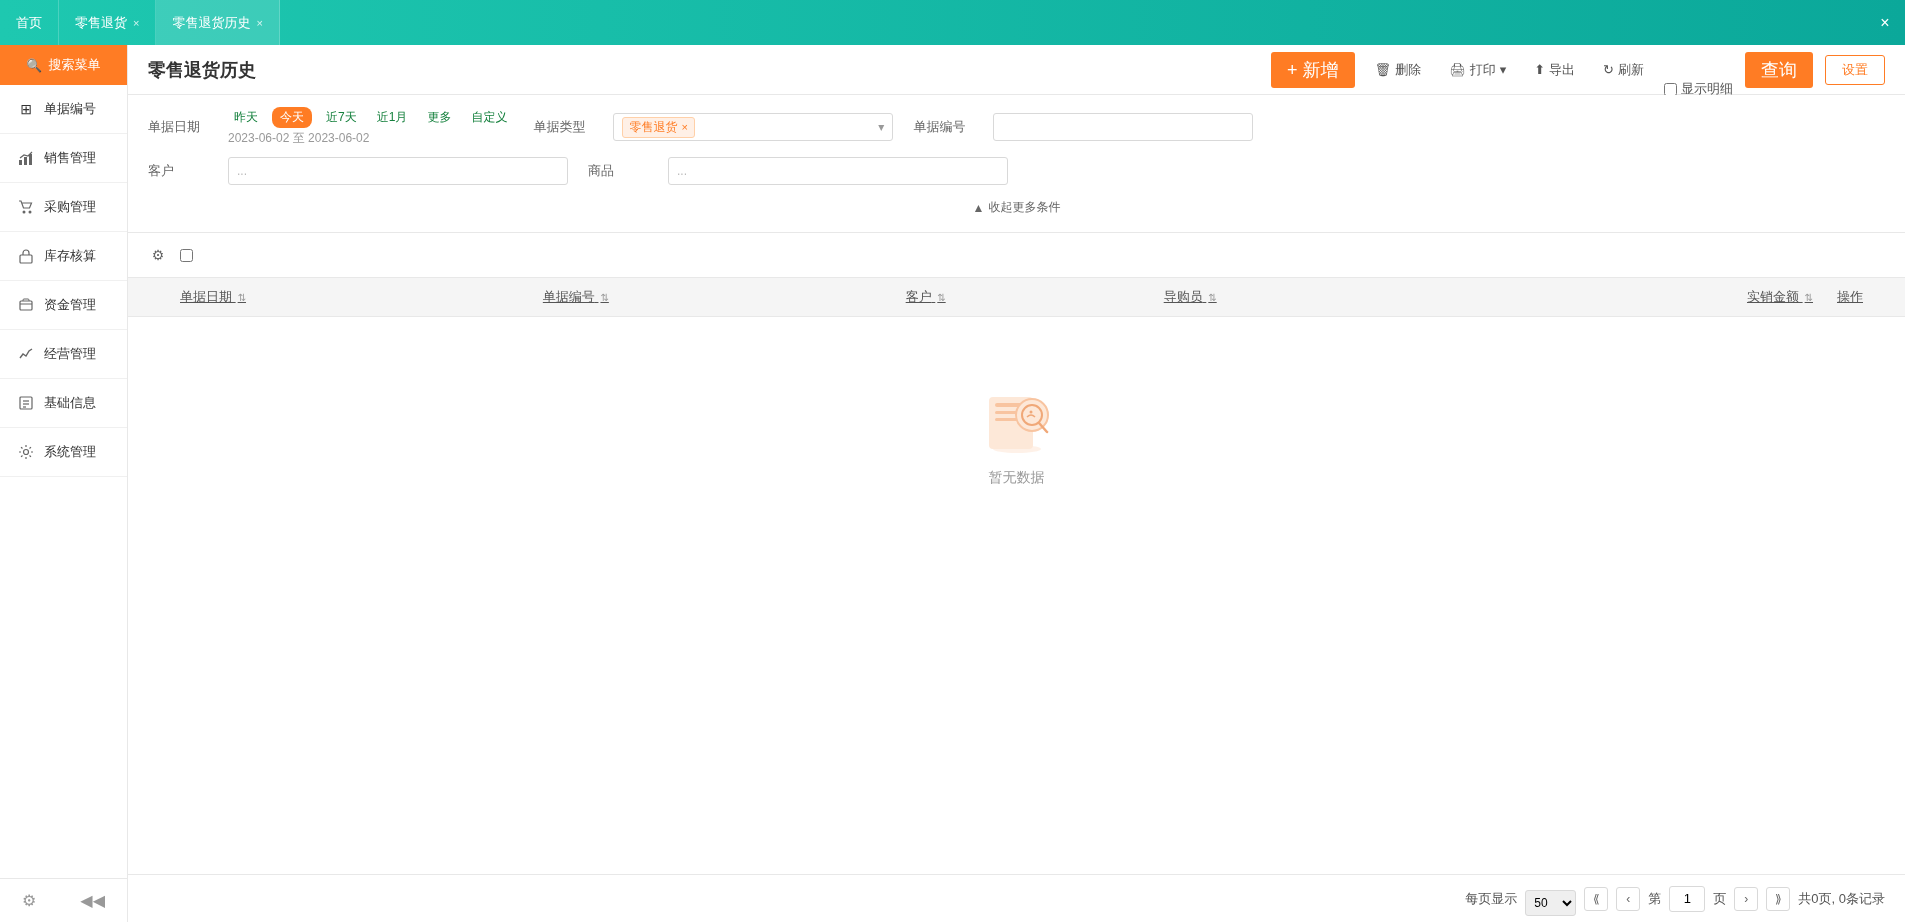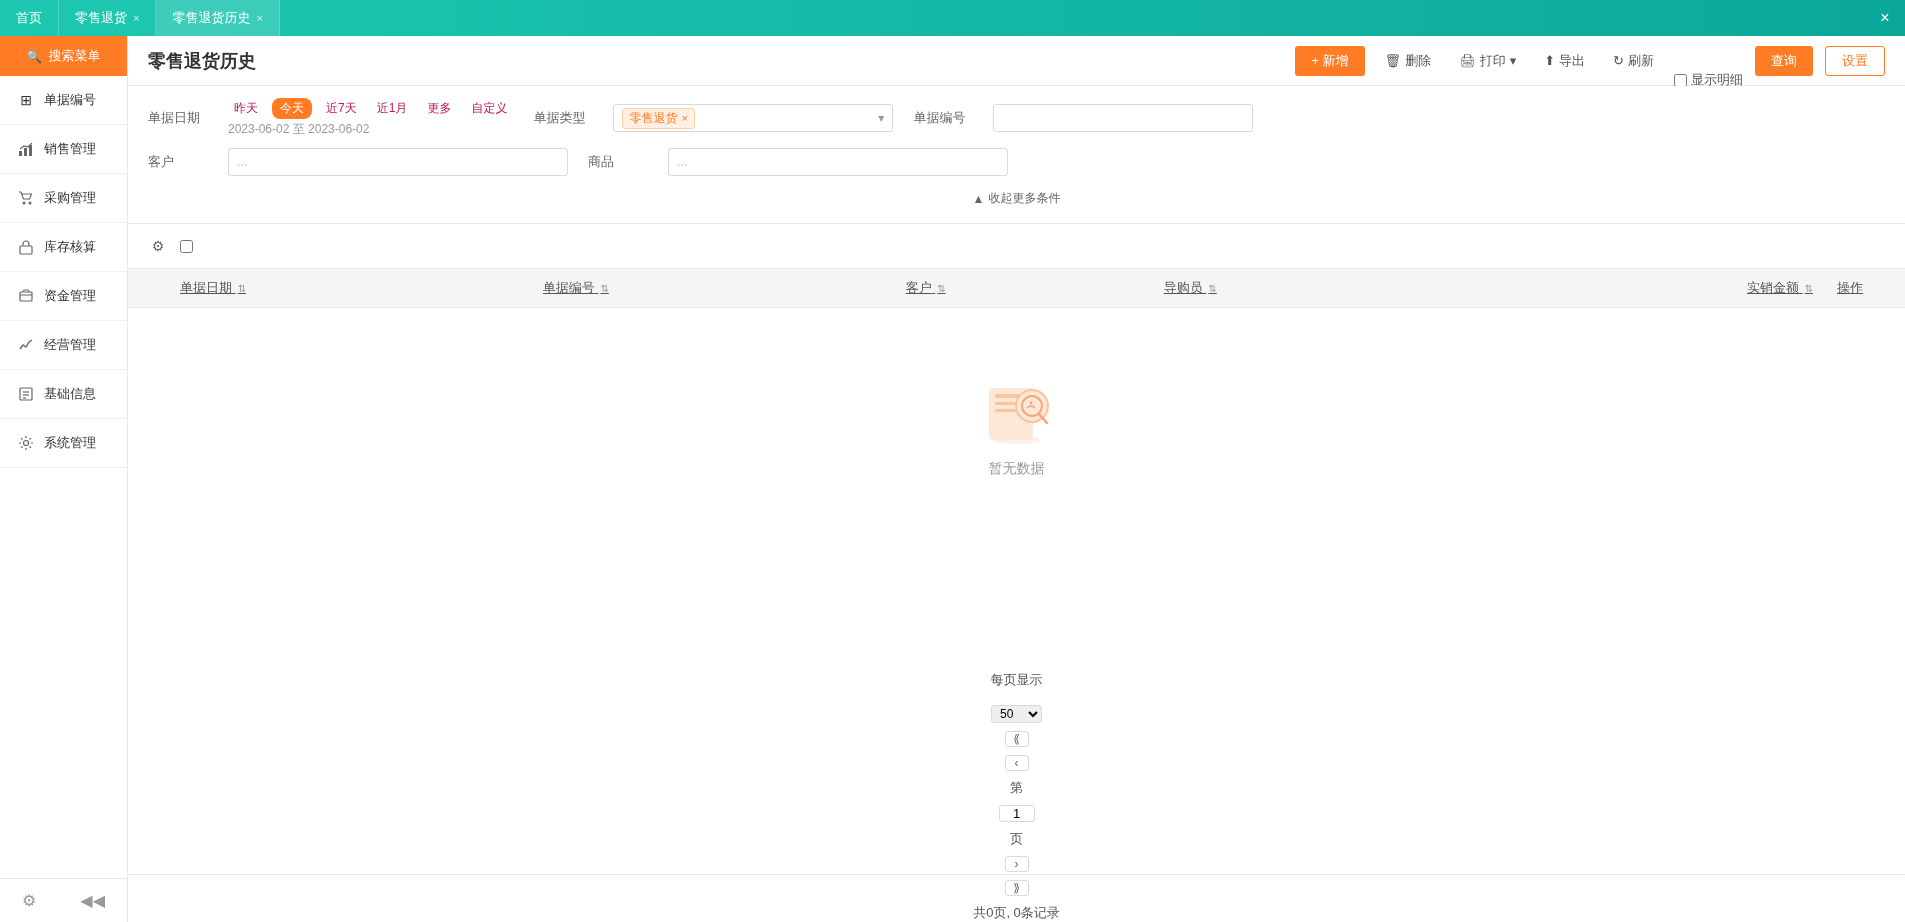--- a/index.html
+++ b/index.html
@@ -1,20 +1,20 @@
 <!DOCTYPE html>
 <html><head>
   <meta charset="utf-8">
   <style>
     * { box-sizing: border-box; margin: 0; padding: 0; font-family: 'Microsoft YaHei', Arial, sans-serif; }
     body { width: 1905px; height: 922px; overflow: hidden; display: flex; flex-direction: column; background: #f5f5f5; }
 
     
     .top-bar {
-      height: 36px;
+      height: 45px;
       background: linear-gradient(90deg, #1ec8b0, #0ba89a);
       display: flex;
       align-items: flex-start;
       flex-shrink: 0;
     }
     .top-bar-tabs {
       display: flex;
       align-items: stretch;
       height: 100%;
       flex: 1;
@@ -151,21 +151,21 @@
       cursor: pointer;
       padding: 4px 8px;
       border-radius: 3px;
     }
     .btn-primary {
       background: #ff7c24;
       color: #fff;
       border: none;
       padding: 6px 16px;
       border-radius: 3px;
-      font-size: 13px;
+      font-size: 18px;
       cursor: pointer;
     }
     .btn-setting {
       background: #fff;
       color: #ff7c24;
       border: 1px solid #ff7c24;
       padding: 5px 16px;
       border-radius: 3px;
       font-size: 13px;
       cursor: pointer;
@@ -199,21 +199,21 @@
       white-space: nowrap;
       min-width: 60px;
     }
     .filter-date-options {
       display: flex;
       gap: 8px;
       align-items: center;
     }
     .date-opt {
       font-size: 12px;
-      color: #be185d;
+      color: #15803d;
       cursor: pointer;
       padding: 2px 6px;
     }
     .date-opt.active {
       background: #ff7c24;
       color: #fff;
       border-radius: 8px;
       padding: 2px 8px;
     }
     .date-range {
@@ -353,21 +353,20 @@
       display: flex;
       align-items: center;
       justify-content: flex-end;
       padding: 0 20px;
       border-top: 1px solid #e8e8e8;
       background: #fff;
       gap: 8px;
       font-size: 13px;
       color: #555;
       flex-shrink: 0;
-      flex-direction: column;
     }
     .pagination-select {
       height: 26px;
       border: 1px solid #d9d9d9;
       border-radius: 3px;
       padding: 0 4px;
       font-size: 12px;
       margin-top: 8px;
     }
     .page-nav-btn {

